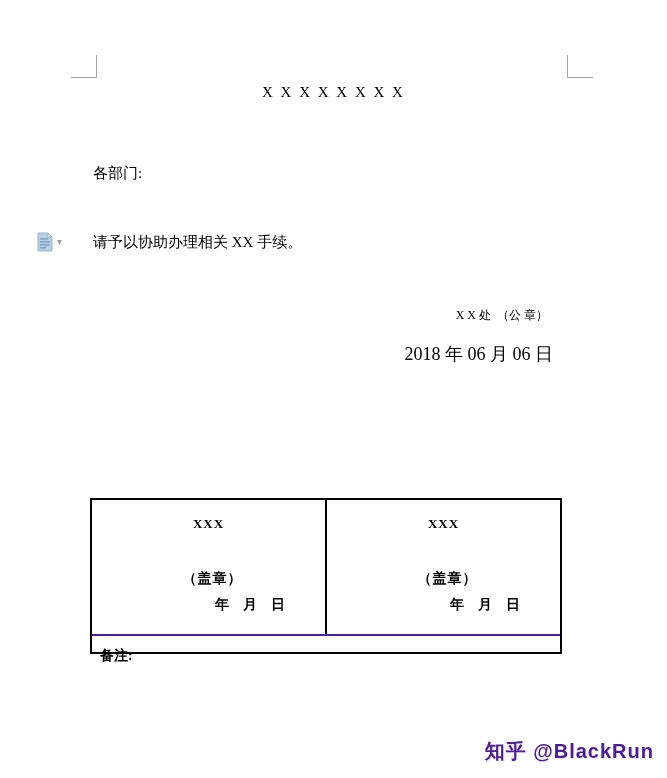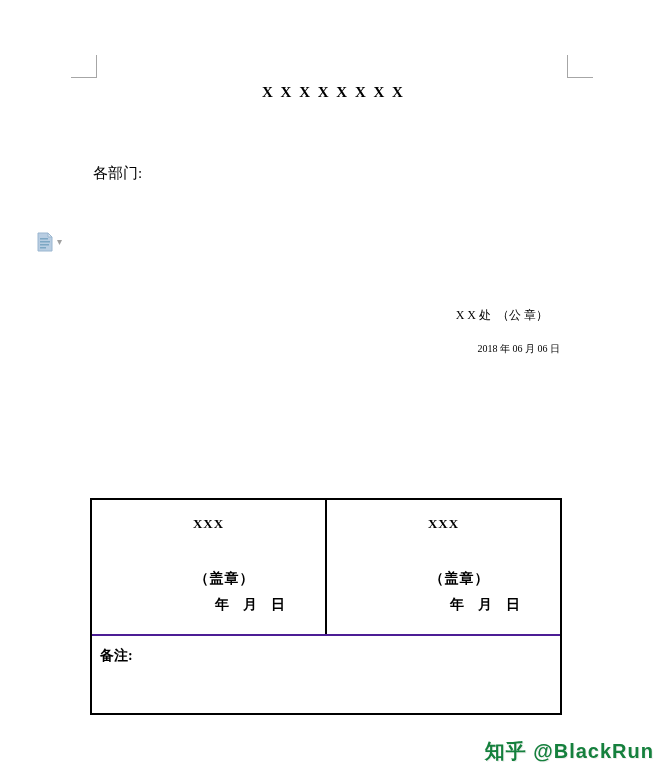--- a/index.html
+++ b/index.html
@@ -9,74 +9,75 @@
     background:#ffffff;
     overflow:hidden;
     font-family:"Liberation Serif","DejaVu Serif",serif;
     color:#000000;
   }
   
   .mark{position:absolute;width:25px;height:22px;}
   .mark-tl{left:71px;top:55px;border-right:1px solid #a6a6a6;border-bottom:1px solid #a6a6a6;}
   .mark-tr{left:567px;top:55px;border-left:1px solid #a6a6a6;border-bottom:1px solid #a6a6a6;}
 
-  .title{position:absolute;left:0;right:0;text-align:center;font-weight:bold;font-size:15px;letter-spacing:2px;white-space:pre;}
+  .title{position:absolute;left:0;right:0;text-align:center;font-weight:normal;font-size:15px;letter-spacing:2px;white-space:pre;}
   .title1{top:84px;}
   .title2{top:109px;}
 
   .bodytext{position:absolute;font-size:15px;line-height:16px;white-space:pre;}
   .salutation{left:93px;top:165px;}
   .para-line1{left:135px;top:201px;}
   .para-line2{left:93px;top:234px;}
   .u{text-decoration:underline;text-underline-offset:3px;}
 
   .sig-line{position:absolute;right:119px;top:307px;font-size:12px;white-space:pre;}
-  .date-line{position:absolute;right:107px;top:342px;font-size:10px;white-space:pre;}
+  .date-line{position:absolute;right:114px;top:342px;font-size:18px;white-space:pre;}
 
   
   .stamp-table{
-    position:absolute;left:90px;top:498px;width:472px;height:217px;
+    position:absolute;left:90px;top:498px;width:472px;height:156px;
     border:2px solid #000000;box-sizing:border-box;
   }
   .row-top{display:flex;height:134px;}
   .cell{flex:1;position:relative;}
   .cell-left{border-right:2px solid #000000;}
   .cell-org{position:absolute;top:16px;left:0;width:100%;text-align:center;font-weight:bold;font-size:13px;letter-spacing:1px;}
-  .cell-seal{position:absolute;top:70px;left:16px;width:100%;text-align:center;font-weight:bold;font-size:14px;letter-spacing:1px;}
+  .cell-seal{position:absolute;top:70px;left:4px;width:100%;text-align:center;font-weight:bold;font-size:14px;letter-spacing:1px;}
   .cell-ymd{position:absolute;top:96px;right:40px;font-weight:bold;font-size:14px;white-space:pre;}
   .row-remark{height:46px;border-top:2px solid #4c1d95;position:relative;box-sizing:border-box;}
   .remark-label{position:absolute;left:8px;top:11px;font-weight:bold;font-size:14px;}
 
   
   .paste-btn{position:absolute;left:35px;top:231px;width:34px;height:24px;cursor:pointer;}
   .paste-btn svg{position:absolute;left:2px;top:1px;}
   .dd-arrow{position:absolute;left:22px;top:5px;font-size:10px;color:#9f9f9f;
     font-family:"DejaVu Sans","Liberation Sans",sans-serif;}
 
   .watermark{
     position:absolute;right:13px;top:738px;
     font-family:"Liberation Sans","DejaVu Sans",sans-serif;
     font-weight:bold;font-size:20px;letter-spacing:1px;
-    color:#15803d;text-shadow:1px 1px 0 #efefef;
+    color:#4c1d95;text-shadow:1px 1px 0 #efefef;
     white-space:pre;
   }
 </style>
 </head>
 <body>
 
 <div class="page">
 
   <div class="mark mark-tl"></div>
   <div class="mark mark-tr"></div>
 
   <div class="title title1">X X X X X X X X</div>
 
   <div class="bodytext salutation">各部门:</div>
 
 
+  <div class="bodytext para-line2">请予以协助办理相关 XX 手续。</div>
 
   <div class="sig-line">X X 处  （公 章）</div>
   <div class="date-line">2018 年 06 月 06 日</div>
 
   <div class="stamp-table">
     <div class="row-top">
       <div class="cell cell-left">
         <div class="cell-org">XXX</div>
         <div class="cell-seal">（盖章）</div>
         <div class="cell-ymd">年　月　日</div>

